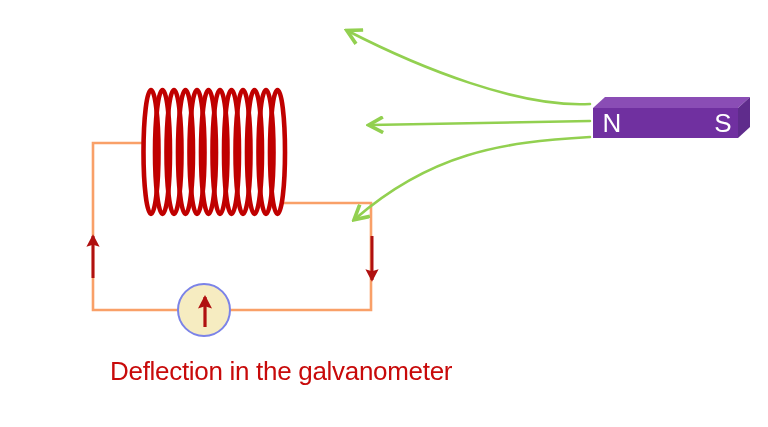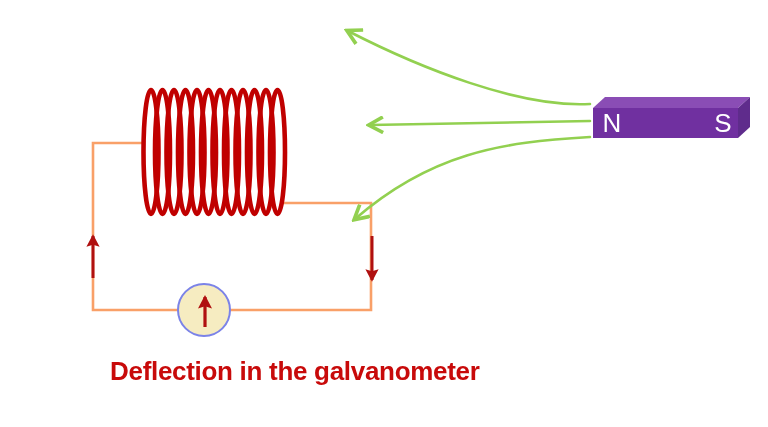--- a/index.html
+++ b/index.html
@@ -65,21 +65,21 @@
     font-weight: 400;
   }
 
   .caption {
     position: absolute;
     left: 110px;
     top: 356px;
     width: 420px;
     color: var(--caption-red, #C80A0A);
     font-size: 26px;
-    font-weight: 700;
+    font-weight: 400;
     letter-spacing: -0.3px;
     white-space: nowrap;
   }
 </style>
 </head>
 <body>
 
 <div class="canvas">
   <svg width="768" height="427" viewBox="0 0 768 427">
 

